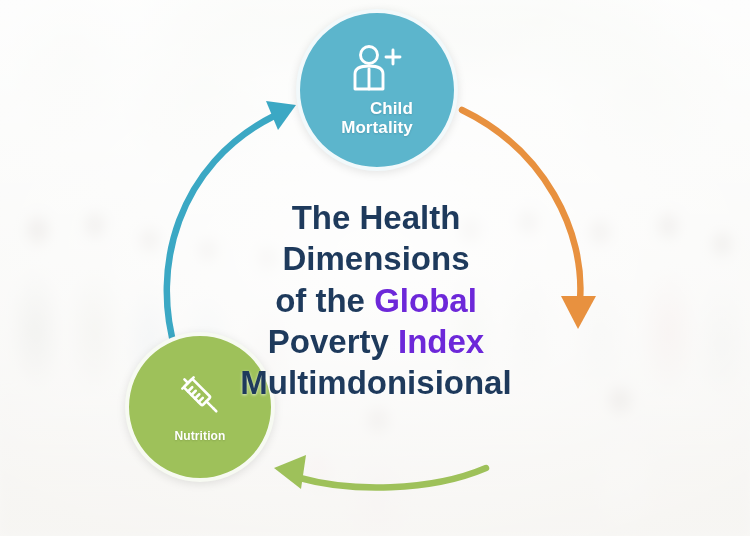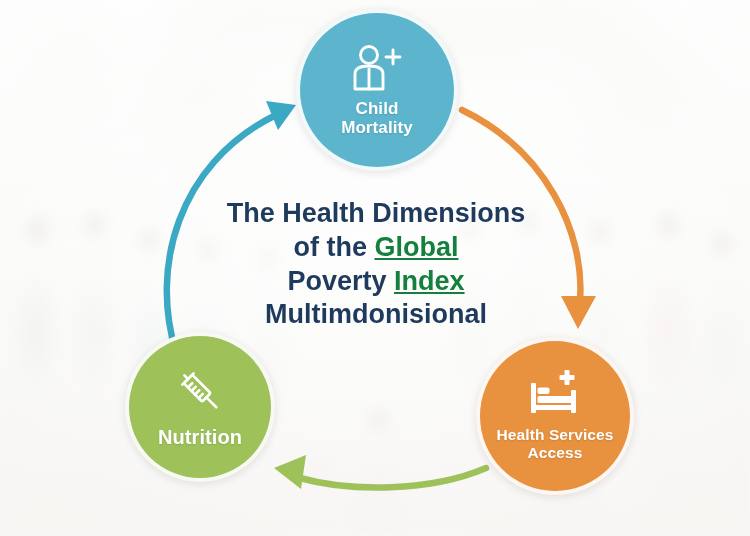--- a/index.html
+++ b/index.html
@@ -89,21 +89,21 @@
   
   .node {
     position: absolute;
     border-radius: 50%;
     box-sizing: border-box;
     border: 4px solid rgba(255,255,255,.92);
     display: flex;
     flex-direction: column;
     align-items: center;
     justify-content: center;
-    text-align: center;
+    text-align: right;
     color: #ffffff;
     box-shadow: 0 2px 10px rgba(0,0,0,.10);
   }
   .node .node-icon { display:block; line-height:0; }
   .node .node-label {
     font-weight: 700;
     line-height: 1.14;
     letter-spacing: .1px;
     text-shadow: 0 1px 2px rgba(0,0,0,.13);
     white-space: pre-line;
@@ -114,41 +114,41 @@
     background: #5cb5cc;
   }
   #node-child-mortality .node-icon { margin-bottom: 8px; }
   #node-child-mortality .node-label { font-size: 17px; }
 
   #node-nutrition {
     left: 125px; top: 332px; width: 150px; height: 150px;
     background: #9ec15a;
   }
   #node-nutrition .node-icon { margin-bottom: 10px; }
-  #node-nutrition .node-label { font-size: 20px; }
+  #node-nutrition .node-label { font-size: 12px; }
 
   #node-health-services {
     left: 476px; top: 337px; width: 158px; height: 158px;
     background: #e8913f;
   }
   #node-health-services .node-icon { margin-bottom: 8px; }
   #node-health-services .node-label { font-size: 15.5px; }
 
   
   #title-block {
     position: absolute;
     left: 198px; top: 197px; width: 356px;
     text-align: center;
     font-weight: 700;
-    font-size: 27px;
+    font-size: 33px;
     line-height: 1.25;
     color: #1e3a5c;
     text-shadow: 0 1px 3px rgba(255,255,255,.75);
   }
-  #title-block .accent { color: #15803d; text-decoration: underline; }
+  #title-block .accent { color: #6d28d9; }
   #title-block .tline { display: block; }
 </style>
 </head>
 <body>
 
 <div id="stage">
 
   <div class="bg-layer" id="bg-base"></div>
   <div class="bg-layer" id="bg-foliage"></div>
   <div class="bg-layer" id="bg-people"></div>
@@ -194,41 +194,20 @@
           <path d="M25 34 V44"></path>
           <path d="M25 44 L25 48"></path>
           <path d="M19 14 H25 M19 19 H25 M19 24 H25 M19 29 H25"></path>
           <path d="M25 3 V8"></path>
         </g>
       </svg>
     </span>
     <span class="node-label">Nutrition</span>
   </div>
 
-  <div class="node" id="node-health-services">
-    <span class="node-icon">
-      <svg width="58" height="48" viewBox="0 0 58 48" fill="#ffffff">
-
-        <rect x="38.5" y="0" width="5" height="15" rx="1"></rect>
-        <rect x="33.5" y="5" width="15" height="5" rx="1"></rect>
-
-        <rect x="5" y="13" width="5" height="30" rx="1"></rect>
-
-        <rect x="11.5" y="17.5" width="12" height="6.5" rx="2"></rect>
-
-        <rect x="11.5" y="26" width="38" height="7" rx="1.6"></rect>
-
-        <rect x="5" y="35" width="45" height="5" rx="1.2"></rect>
-
-        <rect x="45" y="20" width="5" height="23" rx="1"></rect>
-      </svg>
-    </span>
-    <span class="node-label">Health Services
-Access</span>
-  </div>
 
   <div id="title-block">
       <span class="tline"><span>The Health Dimensions</span></span>
       <span class="tline"><span>of the </span><span class="accent">Global</span></span>
       <span class="tline"><span>Poverty </span><span class="accent">Index</span></span>
       <span class="tline"><span>Multimdonisional</span></span>
     </div>
 
 </div>
 

